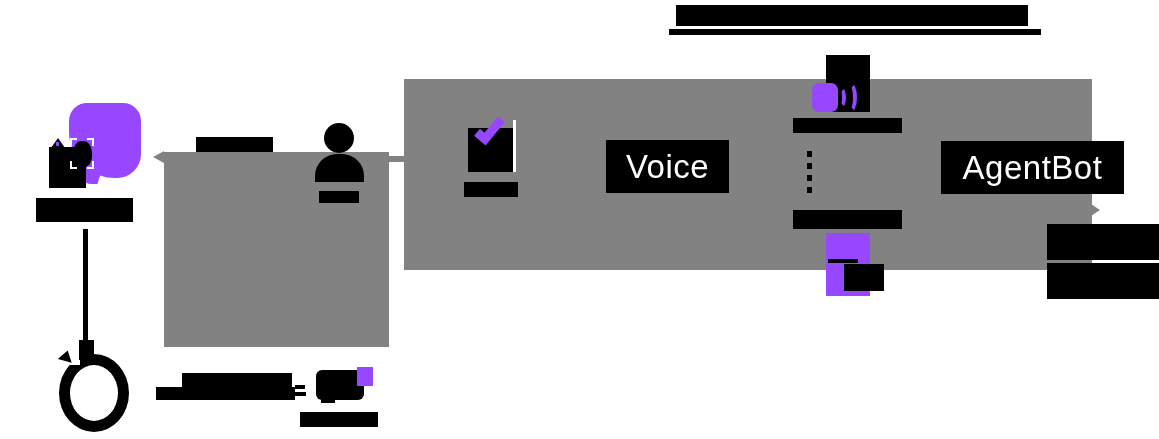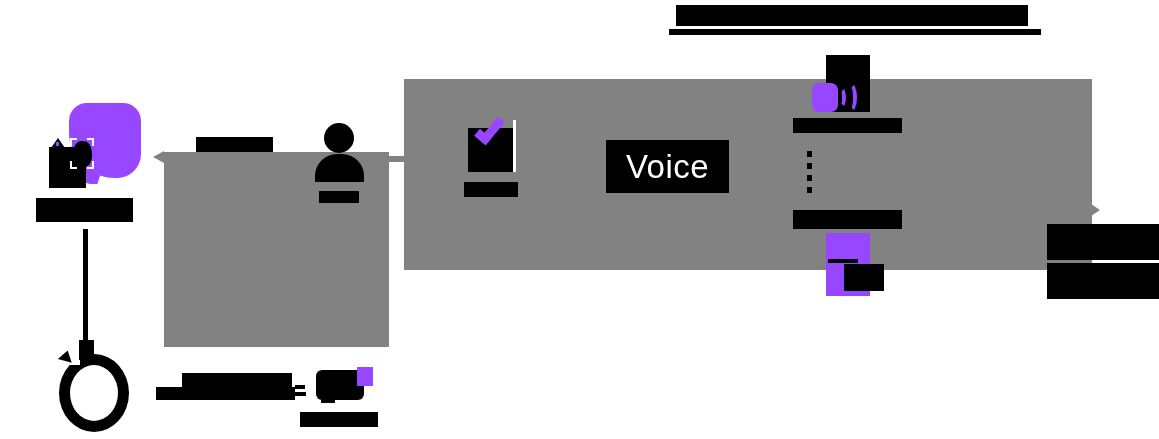--- a/index.html
+++ b/index.html
@@ -93,20 +93,23 @@
   <div class="abs black" style="left:771px; top:163px; width:5px; height:6px;"></div>
   <div class="abs black" style="left:771px; top:175px; width:5px; height:6px;"></div>
   <div class="abs black" style="left:771px; top:187px; width:5px; height:6px;"></div>
 
   <div class="abs black" style="left:757px; top:210px; width:109px; height:19px;"></div>
 
   <div class="abs purple" style="left:790px; top:233px; width:44px; height:63px;"></div>
   <div class="abs black" style="left:792px; top:259px; width:30px; height:4px;"></div>
   <div class="abs black" style="left:808px; top:264px; width:40px; height:27px;"></div>
 
+  <div class="pill-label" style="left:905px; top:141px; width:183px; height:53px;">
+    <span>AgentBot</span>
+  </div>
 
   <div class="abs gray" style="left:1043px; top:207px; width:10px; height:5px;"></div>
   <div class="tri" style="left:1052px; top:202px; border-left:12px solid #828282; border-top:8px solid transparent; border-bottom:8px solid transparent;"></div>
   <div class="abs black" style="left:1011px; top:224px; width:132px; height:36px;"></div>
   <div class="abs black" style="left:1011px; top:263px; width:132px; height:36px;"></div>
 
   <div class="abs black" style="left:146px; top:373px; width:110px; height:14px;"></div>
   <div class="abs black" style="left:120px; top:387px; width:139px; height:13px;"></div>
   <div class="abs black" style="left:259px; top:385px; width:10px; height:4px;"></div>
   <div class="abs black" style="left:257px; top:392px; width:13px; height:4px;"></div>

